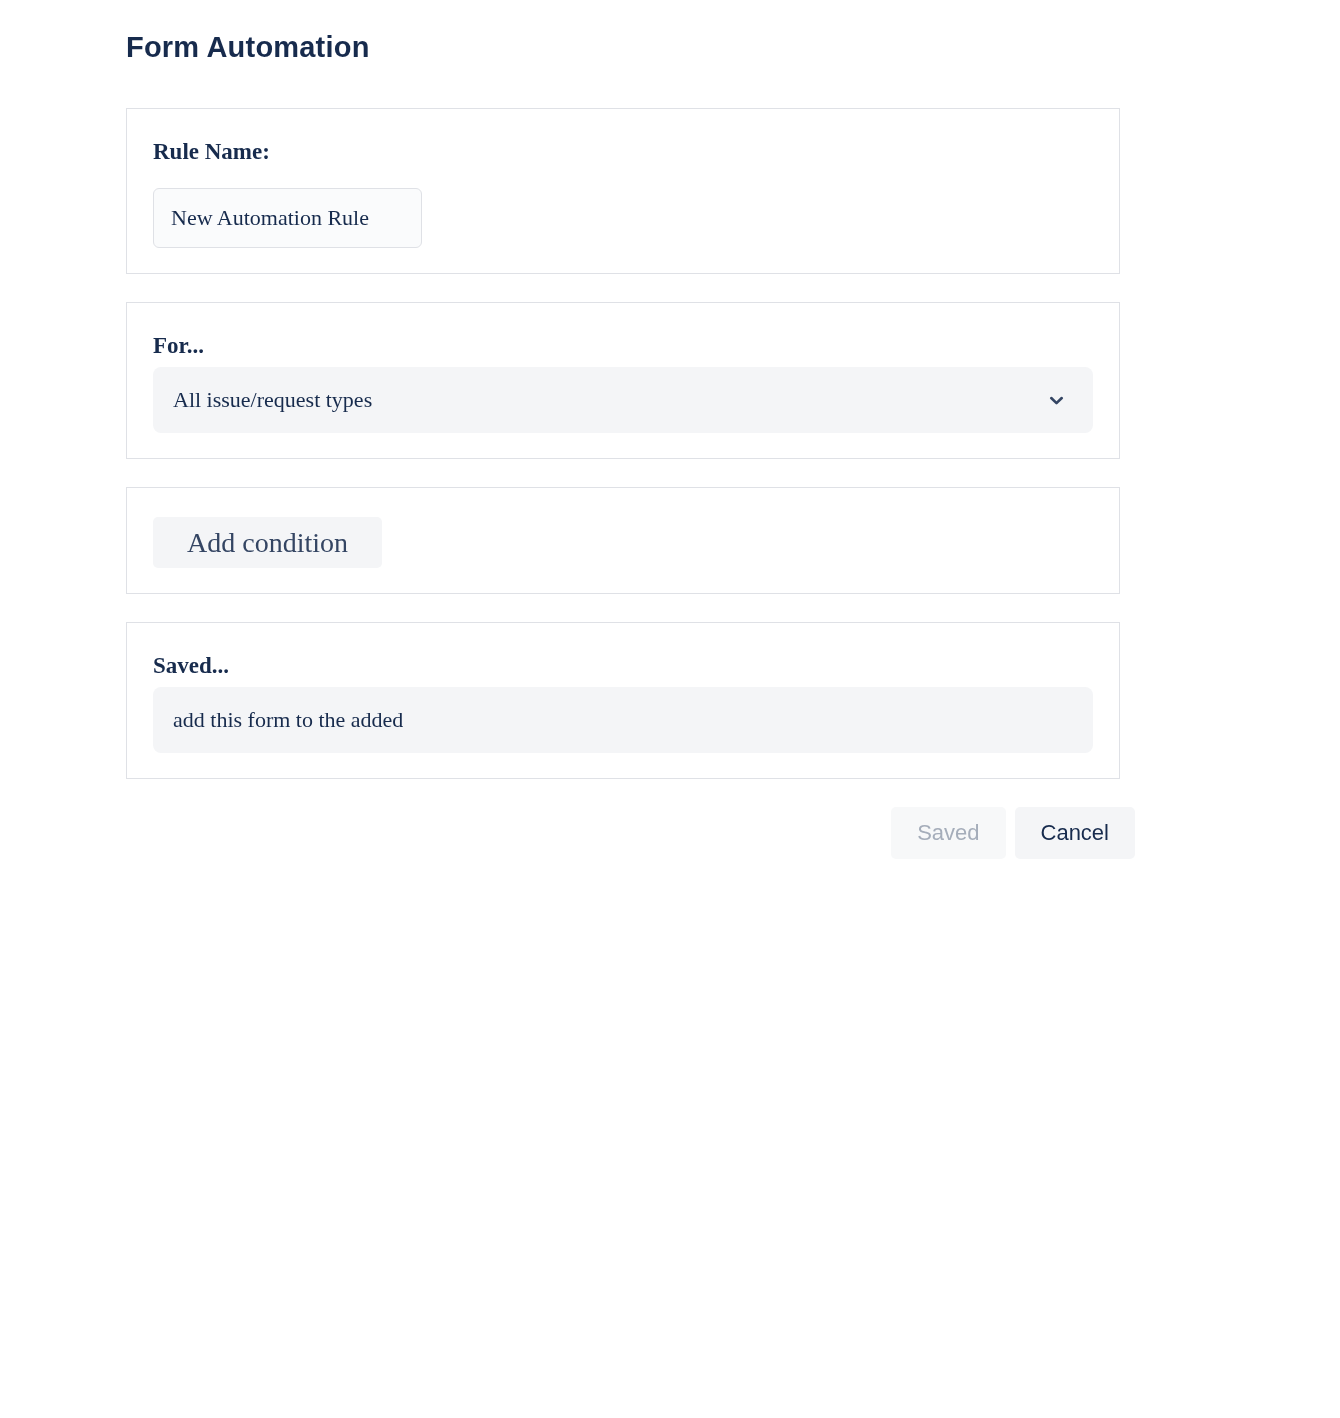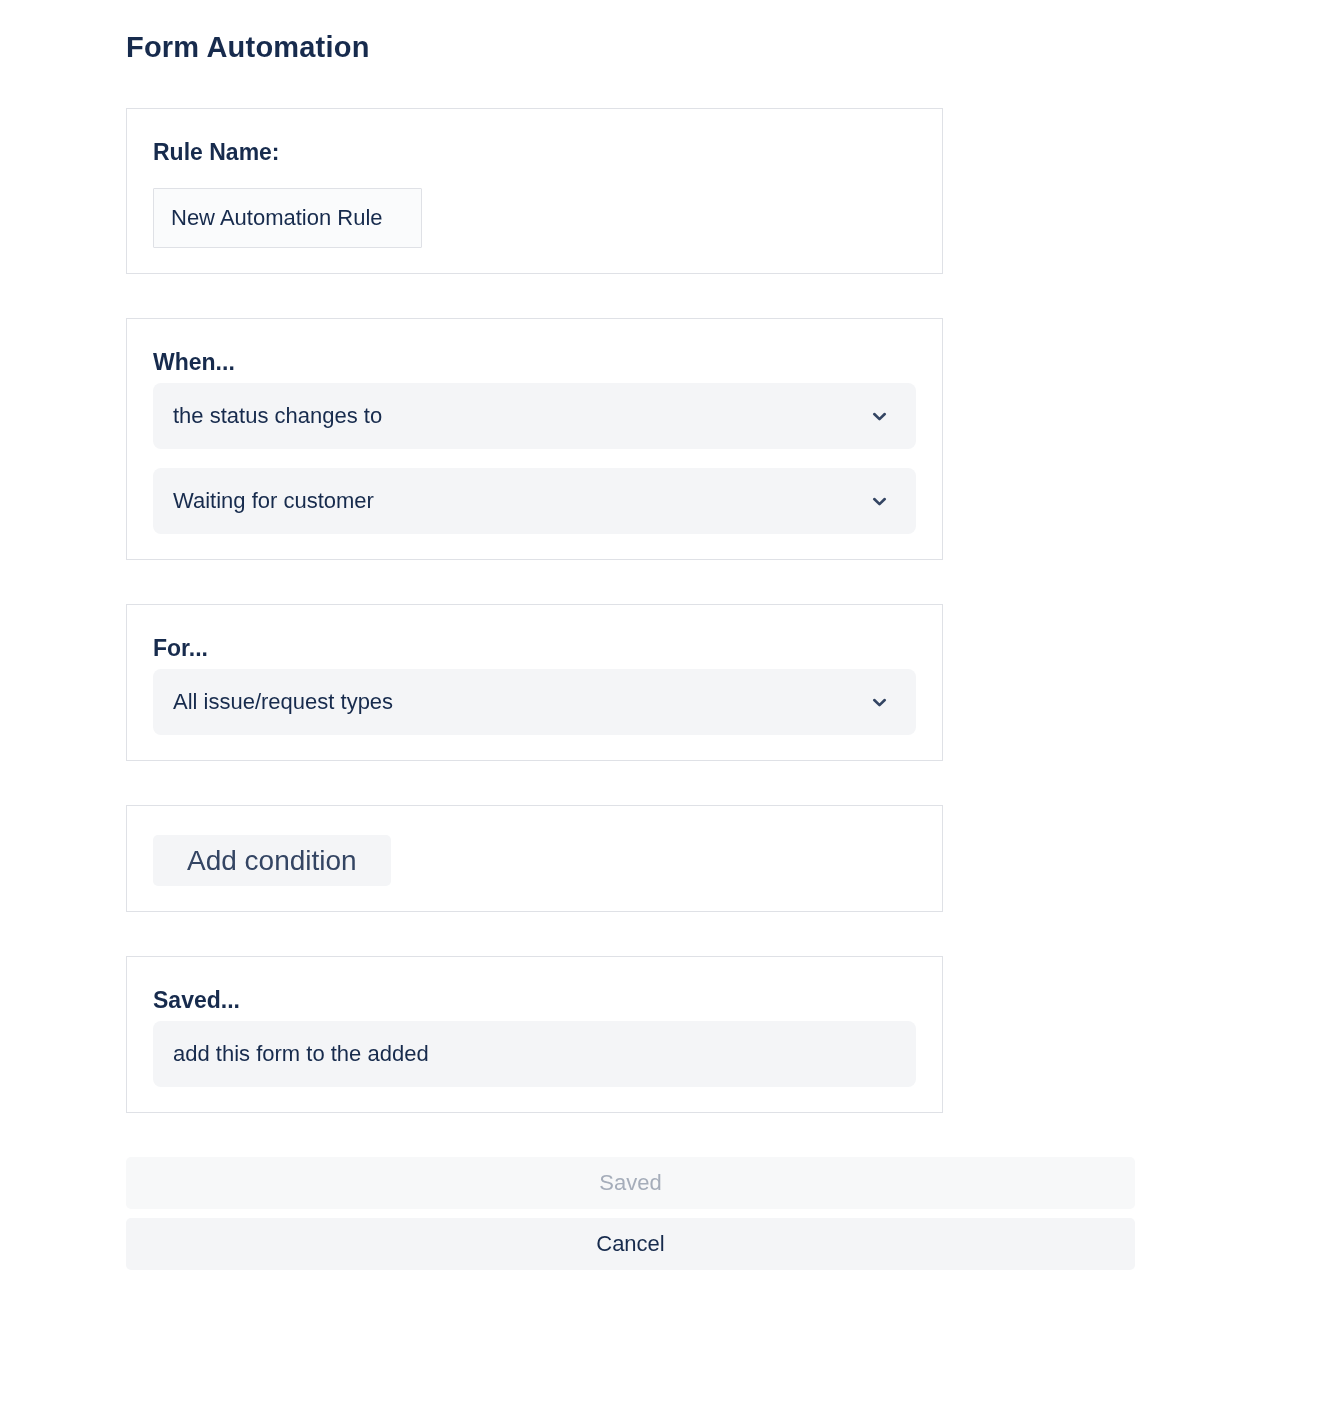--- a/index.html
+++ b/index.html
@@ -22,44 +22,45 @@
   h1.page-title {
     font-size: 29px;
     line-height: 34px;
     font-weight: 700;
     margin: 0 0 44px 0;
     color: #172B4D;
     letter-spacing: 0.2px;
   }
   .card {
     box-sizing: border-box;
-    width: 817px;
+    width: 994px;
     background: #ffffff;
     border: 1px solid #DFE1E6;
     padding: 29px 26px 25px 26px;
-    margin-bottom: 44px;
+    margin-bottom: 28px;
+    font-family: Liberation Serif, serif;
   }
   .card-heading {
     font-size: 23px;
     line-height: 28px;
     font-weight: 600;
     margin: 0 0 7px 0;
     color: #172B4D;
   }
   .card-heading.rule-label {
     margin-bottom: 22px;
   }
   .text-input {
     box-sizing: border-box;
     display: block;
     width: 269px;
     height: 60px;
     background: #FAFBFC;
     border: 1px solid #DFE1E6;
-    border-radius: 1px;
+    border-radius: 6px;
     padding: 0 17px;
     font-family: inherit;
     font-size: 22px;
     color: #172B4D;
     outline: none;
   }
   .select-row {
     box-sizing: border-box;
     height: 66px;
     background: #F4F5F7;
@@ -92,21 +93,20 @@
     font-family: inherit;
     font-size: 28px;
     color: #344563;
     cursor: pointer;
   }
   .footer {
     width: 1009px;
     display: flex;
     justify-content: flex-end;
     gap: 9px;
-    flex-direction: column;
   }
   .btn {
     box-sizing: border-box;
     height: 52px;
     border: none;
     border-radius: 5px;
     font-family: inherit;
     font-size: 22px;
     font-weight: 500;
     padding: 0 26px;
@@ -128,39 +128,20 @@
 <div class="page">
   <div class="content">
 
     <h1 class="page-title">Form Automation</h1>
 
     <section class="card">
       <h2 class="card-heading rule-label">Rule Name:</h2>
       <input type="text" class="text-input" value="New Automation Rule" style="">
     </section>
 
-    <section class="card">
-      <h2 class="card-heading">When...</h2>
-      <div class="select-row">
-        <span class="select-label">the status changes to</span>
-        <span class="chevron">
-          <svg width="21" height="21" viewBox="0 0 24 24">
-              <path d="M6 9.2 L12 15 L18 9.2" fill="none" stroke="#344563" stroke-width="3" stroke-linecap="round" stroke-linejoin="round"></path>
-            </svg>
-        </span>
-      </div>
-      <div class="select-row">
-        <span class="select-label">Waiting for customer</span>
-        <span class="chevron">
-          <svg width="21" height="21" viewBox="0 0 24 24">
-              <path d="M6 9.2 L12 15 L18 9.2" fill="none" stroke="#344563" stroke-width="3" stroke-linecap="round" stroke-linejoin="round"></path>
-            </svg>
-        </span>
-      </div>
-    </section>
 
     <section class="card">
       <h2 class="card-heading">For...</h2>
       <div class="select-row">
         <span class="select-label">All issue/request types</span>
         <span class="chevron">
           <svg width="21" height="21" viewBox="0 0 24 24">
               <path d="M6 9.2 L12 15 L18 9.2" fill="none" stroke="#344563" stroke-width="3" stroke-linecap="round" stroke-linejoin="round"></path>
             </svg>
         </span>

